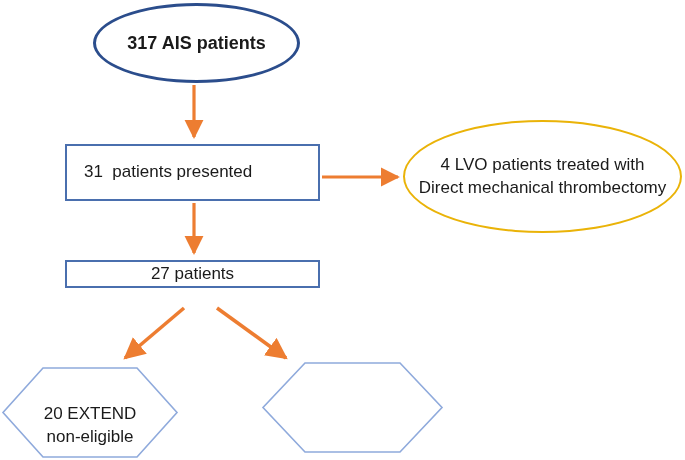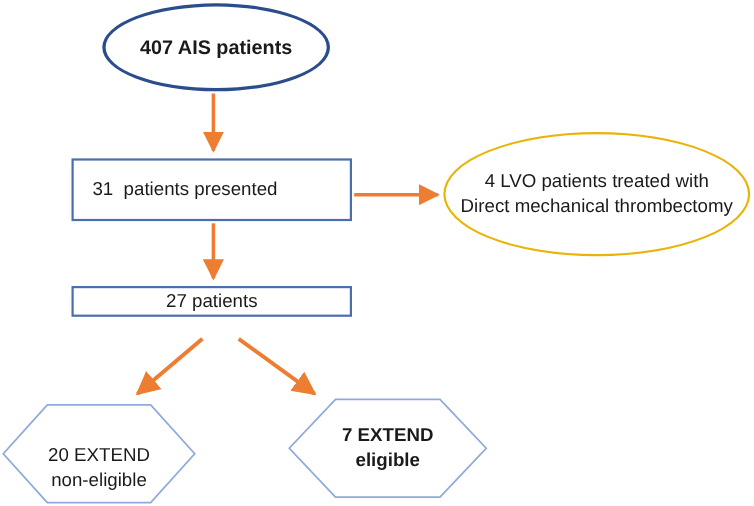--- a/index.html
+++ b/index.html
@@ -88,39 +88,35 @@
     <polygon points="305,363 400,363 442,407.5 400,452 305,452 263,407.5" fill="#ffffff" stroke="#8faadc" stroke-width="1.6"></polygon>
 
     <line x1="194" y1="85" x2="194" y2="137" stroke="#ed7d31" stroke-width="3.2" marker-end="url(#arrowhead)"></line>
     <line x1="322" y1="177" x2="398" y2="177" stroke="#ed7d31" stroke-width="3.2" marker-end="url(#arrowhead)"></line>
     <line x1="194" y1="203" x2="194" y2="253" stroke="#ed7d31" stroke-width="3.2" marker-end="url(#arrowhead)"></line>
     <line x1="184" y1="308" x2="125" y2="358" stroke="#ed7d31" stroke-width="3.6" marker-end="url(#arrowhead)"></line>
     <line x1="217" y1="308" x2="286" y2="358" stroke="#ed7d31" stroke-width="3.6" marker-end="url(#arrowhead)"></line>
   </svg>
 
   <div class="node ellipse-start">
-    <span class="line">407 AIS patients</span>
+    <span class="line">317 AIS patients</span>
   </div>
 
   <div class="node rect-timewindow">
     <span class="line">31  patients presented</span>
   </div>
 
   <div class="node ellipse-lvo">
     <span class="line">4 LVO patients treated with</span>
     <span class="line">Direct mechanical thrombectomy</span>
   </div>
 
   <div class="node rect-27">
     <span class="line">27 patients</span>
   </div>
 
   <div class="node hex-label-left">
     <span class="line">20 EXTEND</span>
     <span class="line">non-eligible</span>
   </div>
 
-  <div class="node hex-label-right">
-    <span class="line">7 EXTEND</span>
-    <span class="line">eligible</span>
-  </div>
 
 </div>
 
 </body></html>

